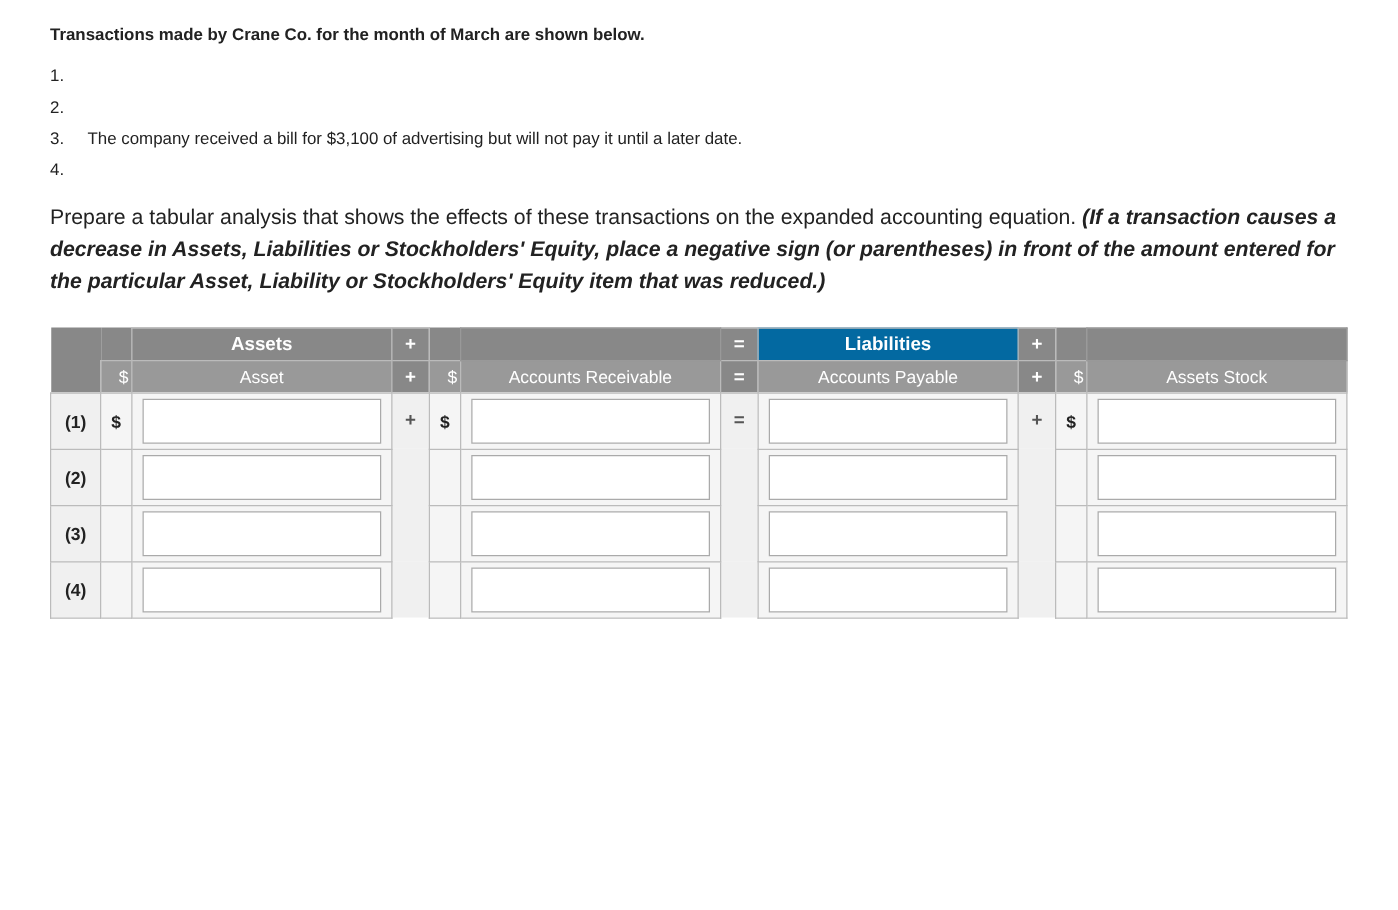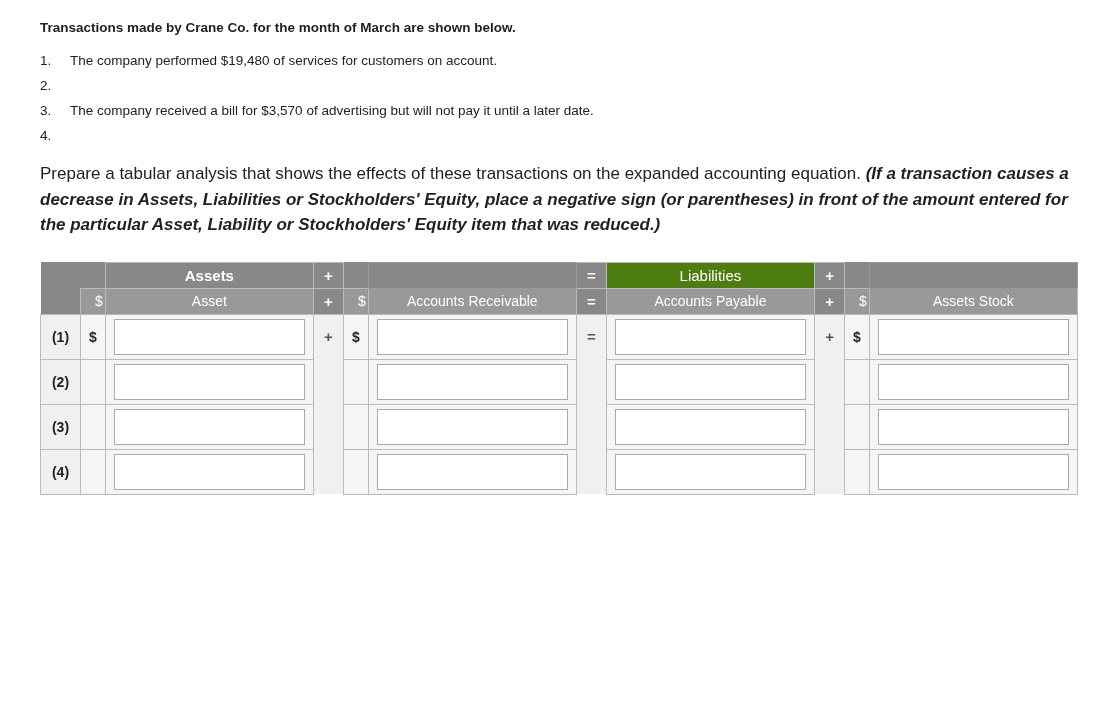--- a/index.html
+++ b/index.html
@@ -60,23 +60,23 @@
       vertical-align: middle;
     }
     .th-group-assets {
       background: #888;
       color: white;
       font-weight: bold;
       font-size: 15px;
       border: 1px solid #999;
     }
     .th-group-liabilities {
-      background: #4d7c0f;
-      color: white;
-      font-weight: normal;
+      background: #0369a1;
+      color: white;
+      font-weight: bold;
       font-size: 15px;
       border: 1px solid #999;
     }
     .th-group-equity {
       background: #888;
       color: white;
       font-weight: bold;
       font-size: 15px;
       border: 1px solid #999;
     }
@@ -164,28 +164,27 @@
     }
   </style>
 </head>
 <body>
 
 <p class="intro">Transactions made by Crane Co. for the month of March are shown below.</p>
 
 <div class="transactions">
   <div class="transaction-item">
     <span class="transaction-number">1.</span>
-    <span>The company performed $19,480 of services for customers on account.</span>
   </div>
   <div class="transaction-item">
     <span class="transaction-number">2.</span>
   </div>
   <div class="transaction-item">
     <span class="transaction-number">3.</span>
-    <span>The company received a bill for $3,570 of advertising but will not pay it until a later date.</span>
+    <span>The company received a bill for $3,100 of advertising but will not pay it until a later date.</span>
   </div>
   <div class="transaction-item">
     <span class="transaction-number">4.</span>
   </div>
 </div>
 
 <p class="instruction">
   Prepare a tabular analysis that shows the effects of these transactions on the expanded accounting equation. <em>(If a transaction causes a decrease in Assets, Liabilities or Stockholders' Equity, place a negative sign (or parentheses) in front of the amount entered for the particular Asset, Liability or Stockholders' Equity item that was reduced.)</em>
 </p>
 

